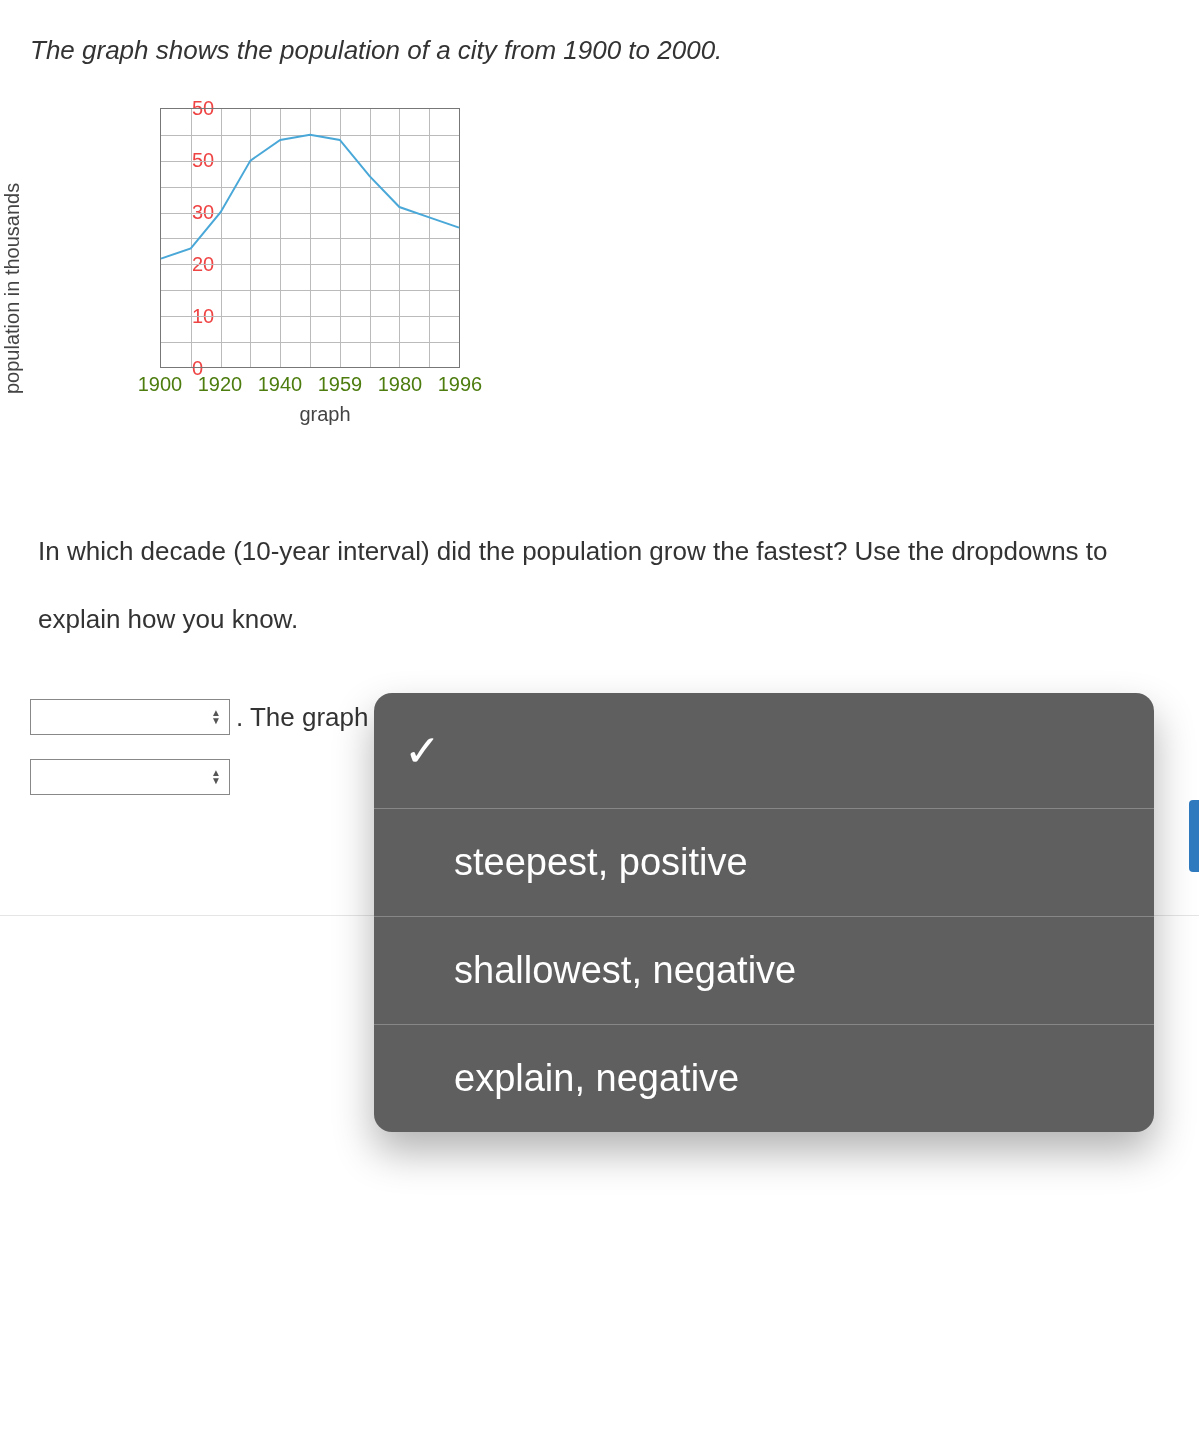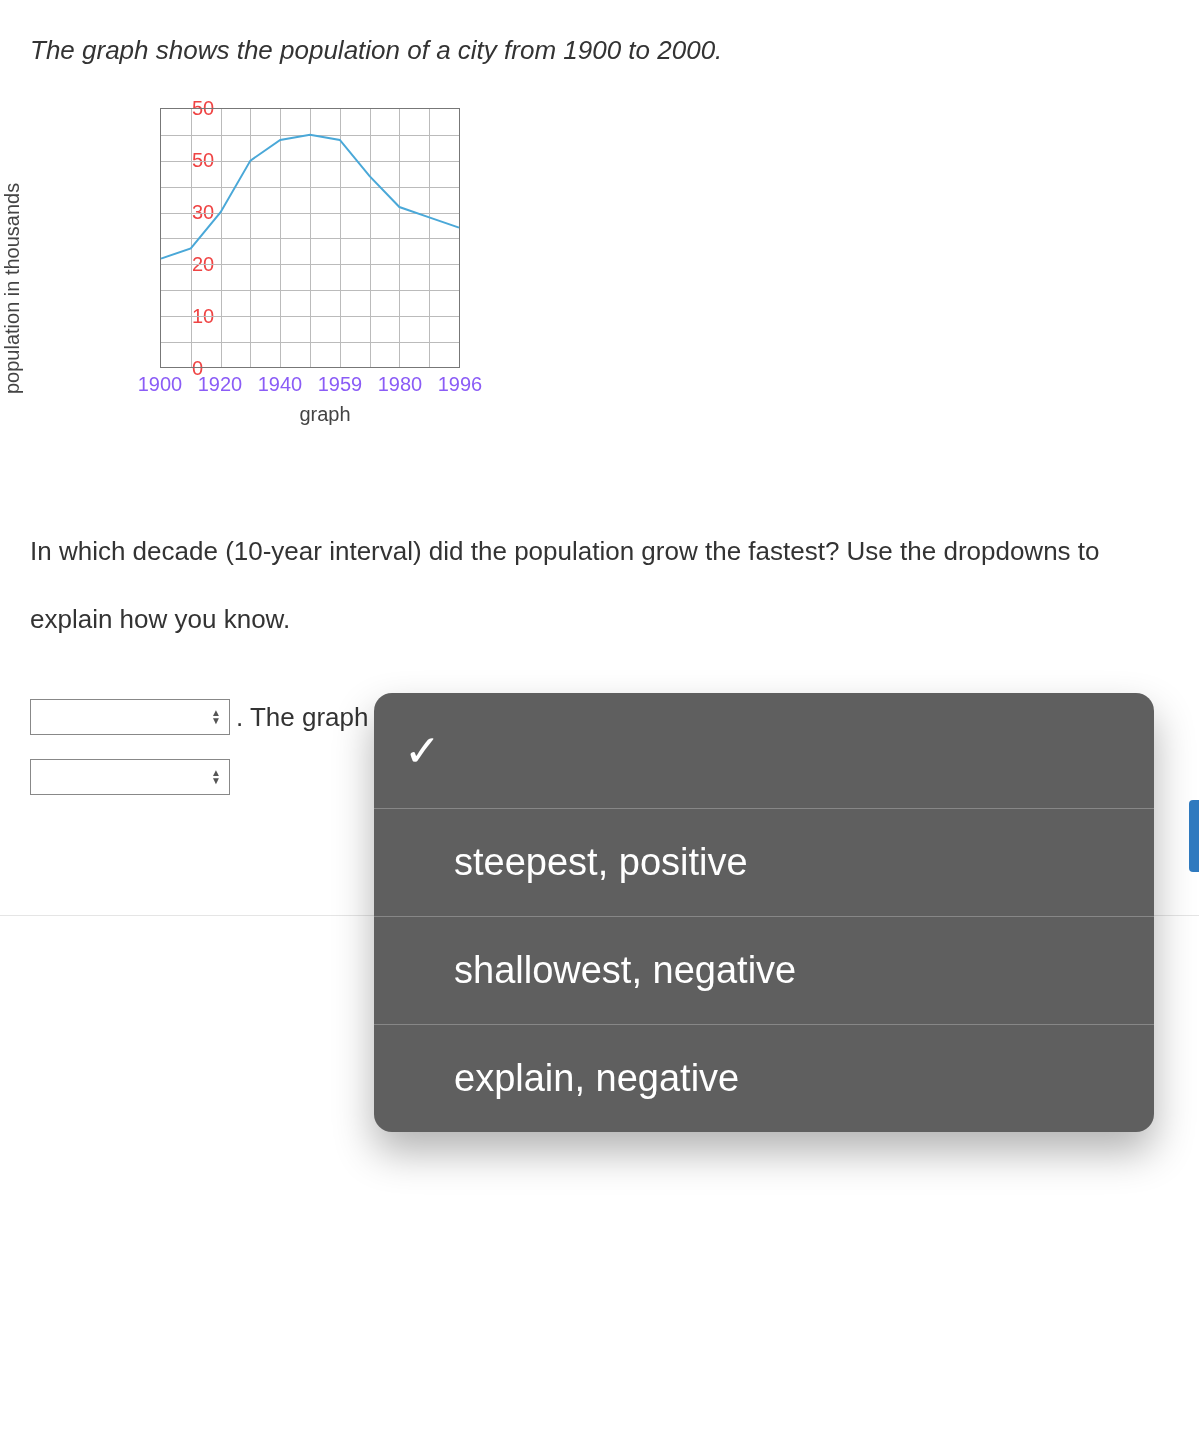--- a/index.html
+++ b/index.html
@@ -34,30 +34,30 @@
     border: 1px solid #777;
   }
   .grid-v, .grid-h { position: absolute; background: #bbb; }
   .grid-v { top:0; bottom:0; width:1px; }
   .grid-h { left:0; right:0; height:1px; }
   .ytick {
     position:absolute; right: 290px; width: 28px; text-align:left;
     font-size: 20px; color:#ef4444; transform: translateY(-50%);
   }
   .xtick {
-    position:absolute; top: 275px; font-size:20px; color:#8b5cf6;
+    position:absolute; top: 275px; font-size:20px; color:#4d7c0f;
     transform: translateX(-50%); white-space:nowrap;
   }
   .xlabel {
     position:absolute; top: 305px; left: 50%; transform:translateX(-50%);
     font-size:20px; color:#444;
   }
   svg.curve { position:absolute; left:0; top:0; width:100%; height:100%; overflow:visible; }
 
-  .qtext { line-height: 2.6; margin: 30px 0 30px 0; }
+  .qtext { line-height: 2.6; margin: 30px 0 30px 8px; }
 
   .answer-row { display:flex; flex-wrap:wrap; align-items:center; gap: 8px 6px; line-height:2.6; }
   .answer-row .segment { white-space:nowrap; }
 
   .sel {
     display:inline-flex; align-items:center; justify-content:flex-end;
     height: 36px; min-width: 200px;
     border: 1px solid #888; background:#fff;
     padding: 0 8px; font-size:22px; cursor:pointer;
     vertical-align: middle;

